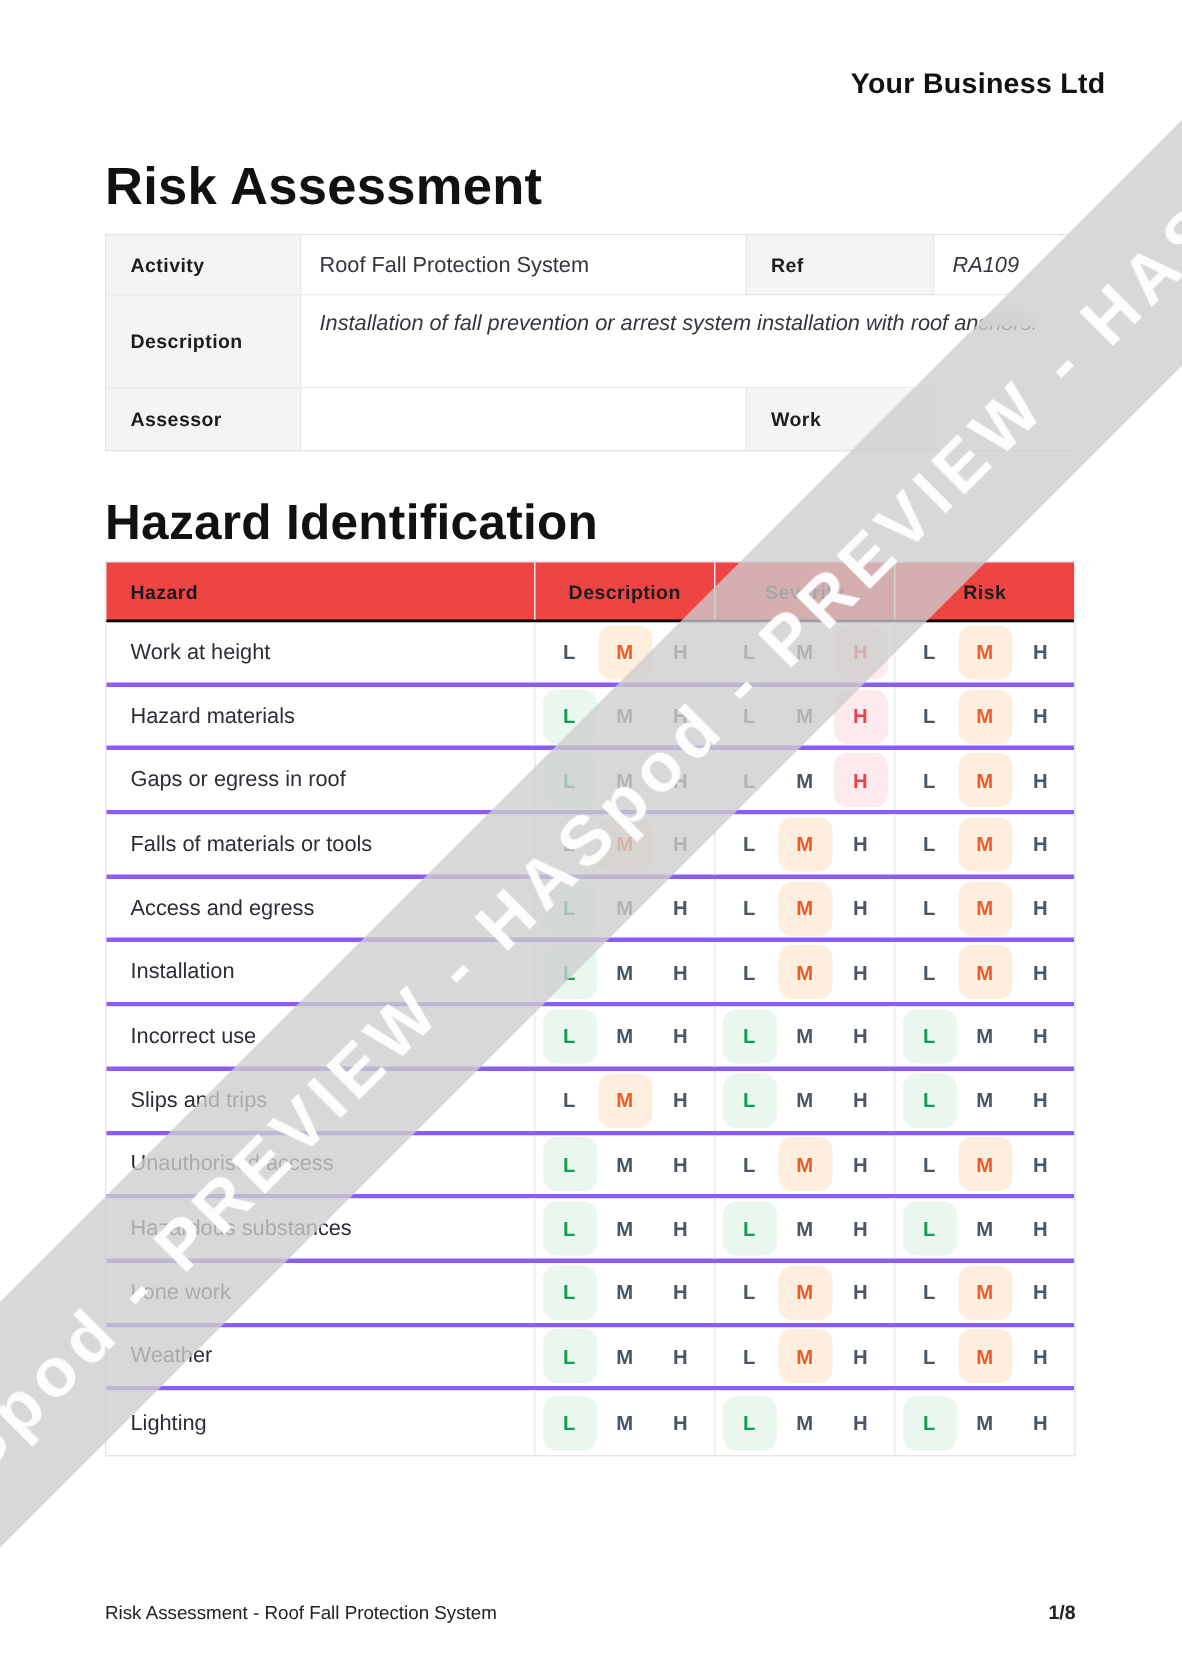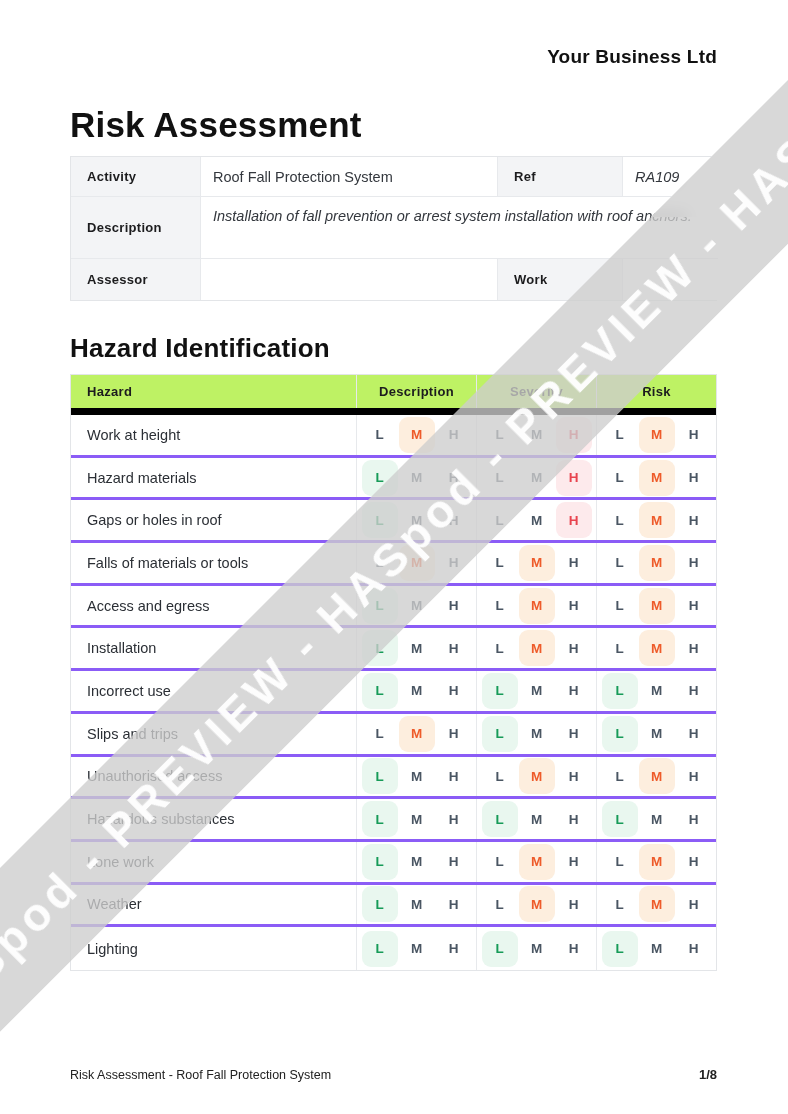--- a/index.html
+++ b/index.html
@@ -5,41 +5,41 @@
   * { margin:0; padding:0; box-sizing:border-box; }
   html,body { background:#ffffff; }
   .page {
     position:relative;
     width:788px; height:1114px;
     background:#ffffff;
     overflow:hidden;
     font-family:"Liberation Sans", sans-serif;
     color:#1d1d1f;
   }
-  .content { padding:0 71px 0 70px; }
+  .content { padding:0 51px 0 70px; }
 
   .company {
     padding-top:46px;
     text-align:right;
     font-size:19px;
     font-weight:800;
     letter-spacing:0.2px;
     color:#111;
   }
   h1.title {
     margin-top:38px;
     font-size:35px;
     line-height:38px;
     font-weight:800;
     letter-spacing:0.2px;
     color:#111;
   }
   h2.section-title {
     margin-top:32px;
-    font-size:26px;
+    font-size:33px;
     line-height:30px;
     font-weight:800;
     letter-spacing:0.2px;
     color:#111;
   }
 
   
   .details {
     margin-top:12px;
     display:grid;
@@ -75,22 +75,22 @@
   
   .hz-table {
     margin-top:11px;
     width:647px;
     border:1px solid #e3e5e8;
   }
   .hz-head {
     display:grid;
     grid-template-columns:285px 120px 120px 120px;
     height:40px;
-    background:#bef264;
-    border-bottom:7px solid #000000;
+    background:#ef4444;
+    border-bottom:2px solid #000000;
     align-items:center;
     font-size:13px;
     font-weight:bold;
     letter-spacing:0.3px;
     color:#1c1c1e;
   }
   .hz-head .hname { padding-left:16px; }
   .hz-head .hcol { text-align:center; border-left:1px solid #e7e9ec; height:100%; display:flex; align-items:center; justify-content:center; }
   .hz-row {
     display:grid;
@@ -219,21 +219,21 @@
               <div class="chip">M</div>
               <div class="chip sel-H">H</div>
             </div>
             <div class="hz-cell">
               <div class="chip">L</div>
               <div class="chip sel-M">M</div>
               <div class="chip">H</div>
             </div>
           </div>
           <div class="hz-row">
-            <div class="hz-name">Gaps or holes in roof</div>
+            <div class="hz-name">Gaps or egress in roof</div>
             <div class="hz-cell">
               <div class="chip sel-L">L</div>
               <div class="chip">M</div>
               <div class="chip">H</div>
             </div>
             <div class="hz-cell">
               <div class="chip">L</div>
               <div class="chip">M</div>
               <div class="chip sel-H">H</div>
             </div>

